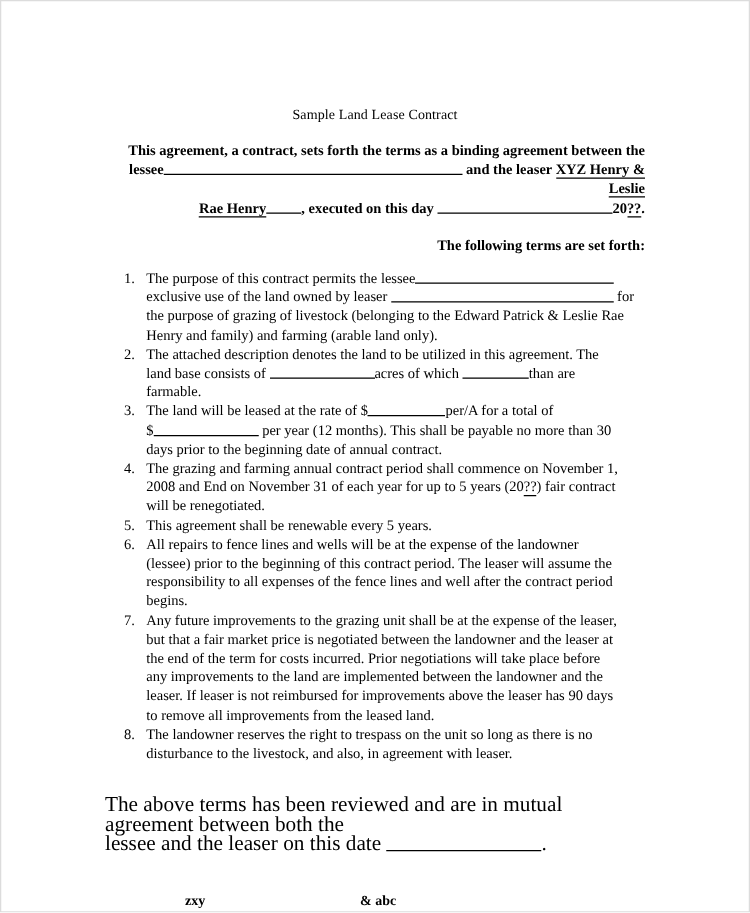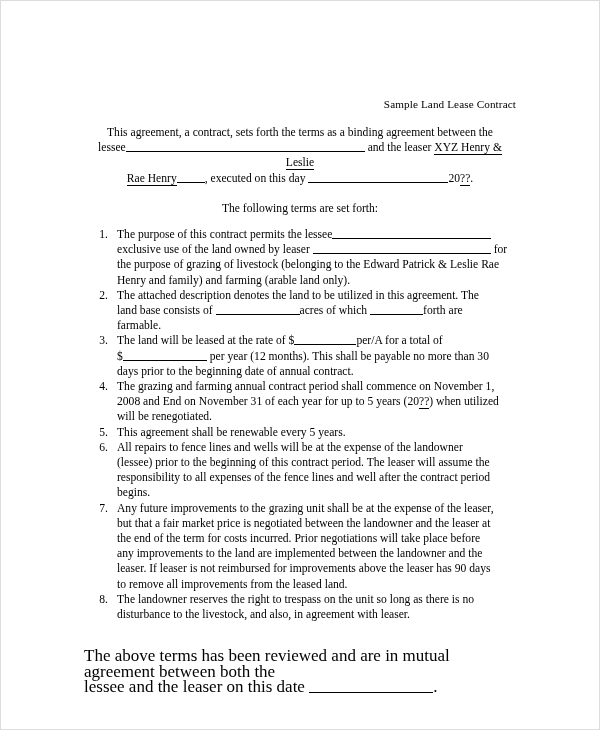--- a/index.html
+++ b/index.html
@@ -24,32 +24,33 @@
     padding: 0;
   }
   .content {
     position: absolute;
     left: 83px;
     top: 84px;
     width: 432px;
   }
 
   .doc-title {
-    text-align: right;
+    text-align: center;
     font-size: 11.2px;
     line-height: 1.25;
-    margin: 12px 0 14px 0;
+    margin: 0 0 14px 0;
     letter-spacing: 0.1px;
   }
 
   p.para {
     font-size: 11.6px;
     line-height: 15.2px;
     margin: 0;
-    text-align: center;
+    text-align: right;
+    font-weight: bold;
   }
 
   .spacer-sm { height: 11px; }
   .spacer-md { height: 15px; }
   .spacer-lg { height: 26px; }
 
   
   .blank {
     display: inline-block;
     border-bottom: 1px solid #000;
@@ -129,31 +130,31 @@
 
     <ol class="terms">
 
       <li>
         <span class="num">1.</span>
         <span class="body"><span>The purpose of this contract permits the lessee</span><span class="blank" style="width:159px"></span><br><span>exclusive use of the land owned by leaser</span> <span class="blank" style="width:178px"></span> <span>for</span><br><span>the purpose of grazing of livestock (belonging to the Edward Patrick &amp; Leslie Rae</span><br><span>Henry and family) and farming (arable land only).</span></span>
       </li>
 
       <li>
         <span class="num">2.</span>
-        <span class="body"><span>The attached description denotes the land to be utilized in this agreement. The</span><br><span>land base consists of</span> <span class="blank" style="width:84px"></span><span>acres of which</span> <span class="blank" style="width:53px"></span><span>forth are</span><br><span>farmable.</span></span>
+        <span class="body"><span>The attached description denotes the land to be utilized in this agreement. The</span><br><span>land base consists of</span> <span class="blank" style="width:84px"></span><span>acres of which</span> <span class="blank" style="width:53px"></span><span>than are</span><br><span>farmable.</span></span>
       </li>
 
       <li>
         <span class="num">3.</span>
         <span class="body"><span>The land will be leased at the rate of $</span><span class="blank" style="width:62px"></span><span>per/A for a total of</span><br><span>$</span><span class="blank" style="width:84px"></span> <span>per year (12 months). This shall be payable no more than 30</span><br><span>days prior to the beginning date of annual contract.</span></span>
       </li>
 
       <li>
         <span class="num">4.</span>
-        <span class="body"><span>The grazing and farming annual contract period shall commence on November 1,</span><br><span>2008 and End on November 31 of each year for up to 5 years (20</span><span class="ul-text">??</span><span>) when utilized</span><br><span>will be renegotiated.</span></span>
+        <span class="body"><span>The grazing and farming annual contract period shall commence on November 1,</span><br><span>2008 and End on November 31 of each year for up to 5 years (20</span><span class="ul-text">??</span><span>) fair contract</span><br><span>will be renegotiated.</span></span>
       </li>
 
       <li>
         <span class="num">5.</span>
         <span class="body"> This agreement shall be renewable every 5 years.</span>
       </li>
 
       <li>
         <span class="num">6.</span>
         <span class="body"><span>All repairs to fence lines and wells will be at the expense of the landowner</span><br><span>(lessee) prior to the beginning of this contract period. The leaser will assume the</span><br><span>responsibility to all expenses of the fence lines and well after the contract period</span><br><span>begins.</span></span>

